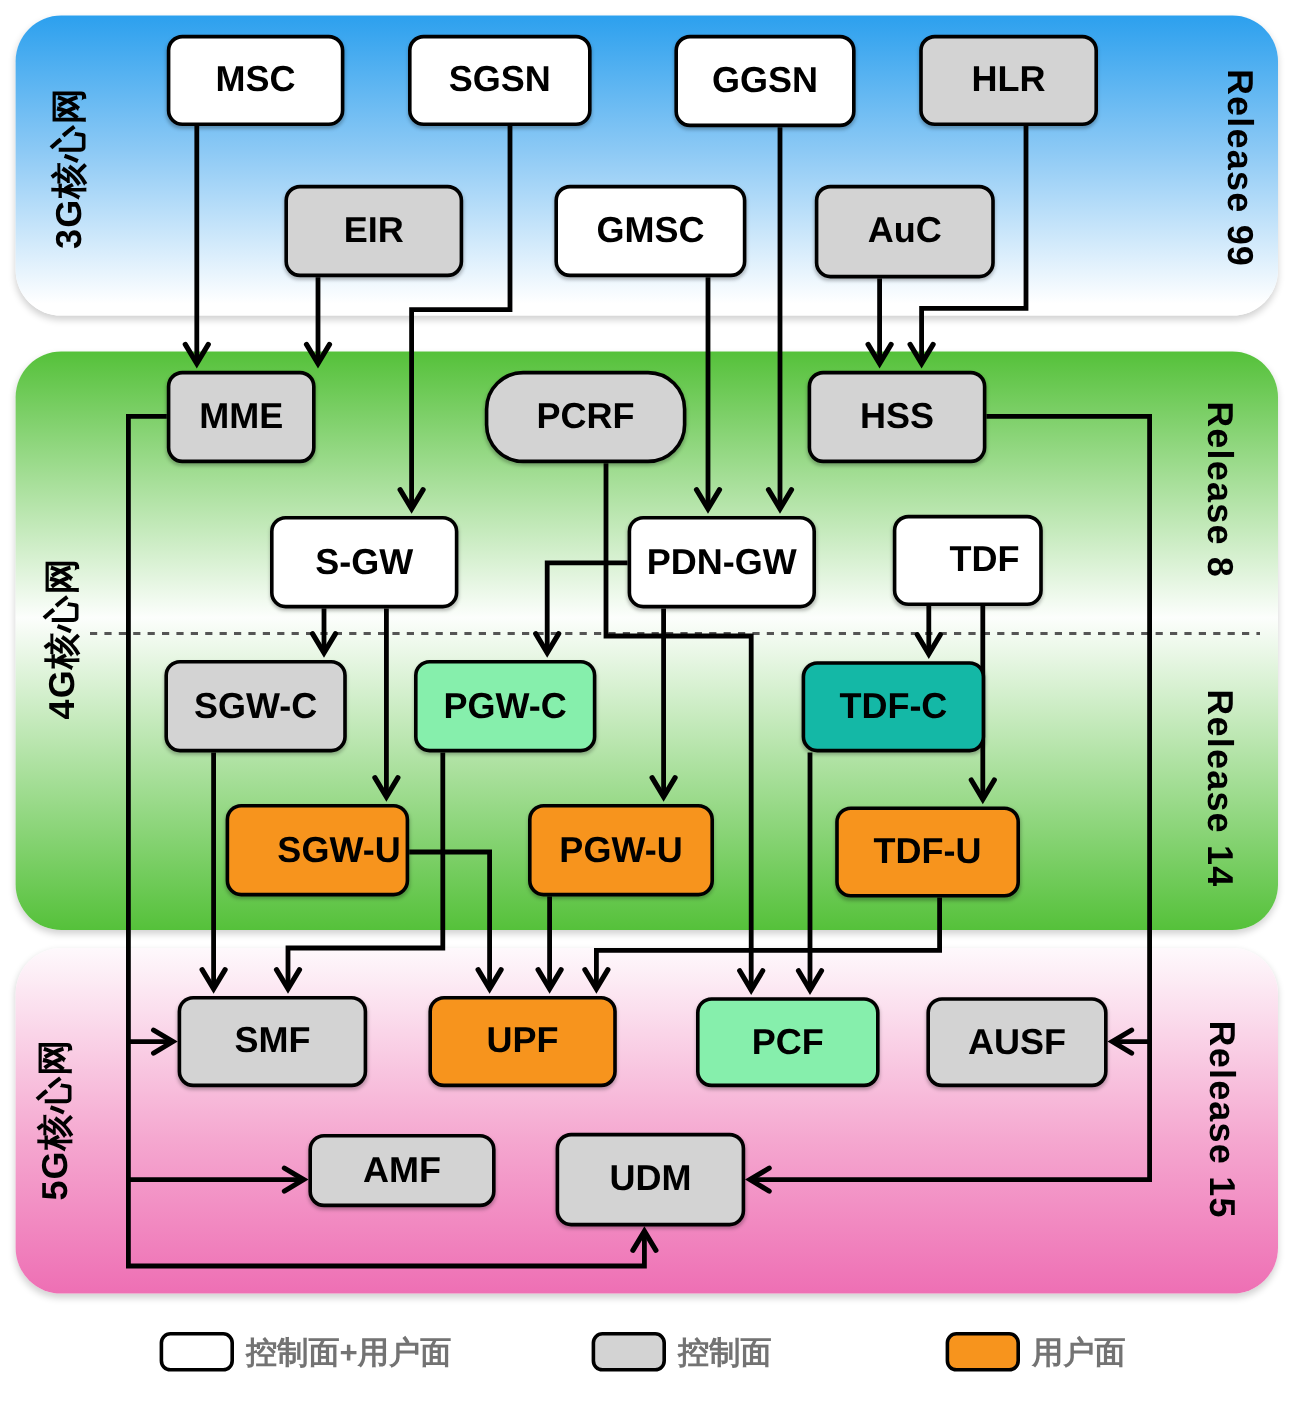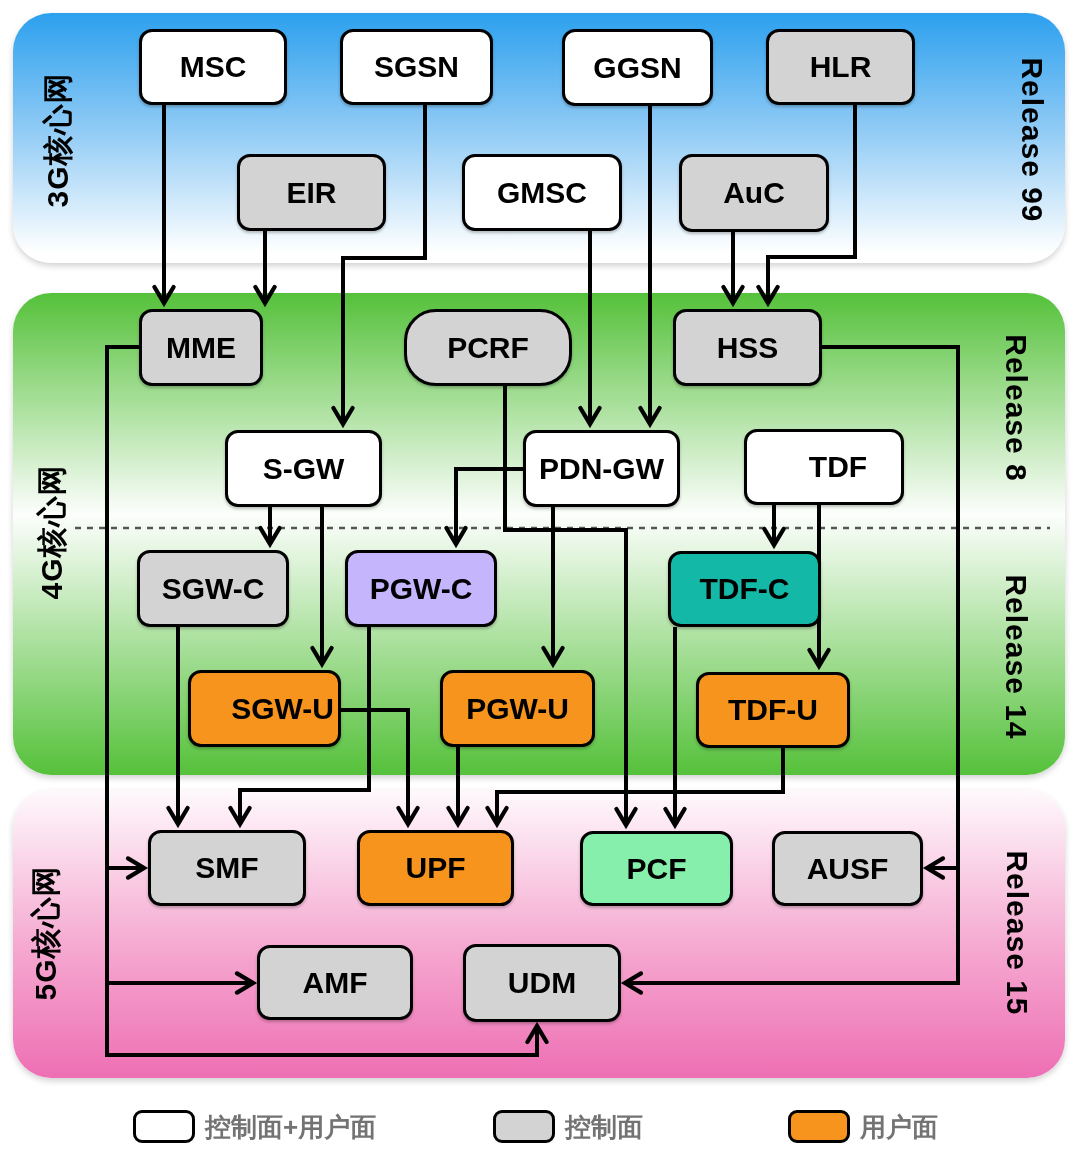--- a/index.html
+++ b/index.html
@@ -81,32 +81,32 @@
     <div class="node" style="left: 562px; top: 29px; width: 151px; height: 77px; background: rgb(255, 255, 255);">GGSN</div>
     <div class="node" style="left: 766px; top: 29px; width: 149px; height: 76px; background: rgb(211, 211, 211);">HLR</div>
     <div class="node" style="left: 237px; top: 154px; width: 149px; height: 77px; background: rgb(211, 211, 211);">EIR</div>
     <div class="node" style="left: 462px; top: 154px; width: 160px; height: 77px; background: rgb(255, 255, 255);">GMSC</div>
     <div class="node" style="left: 679px; top: 154px; width: 150px; height: 78px; background: rgb(211, 211, 211);">AuC</div>
     <div class="node" style="left: 139px; top: 309px; width: 124px; height: 77px; background: rgb(211, 211, 211);">MME</div>
     <div class="node" style="left: 404px; top: 309px; width: 168px; height: 77px; background: rgb(211, 211, 211); border-radius: 32px;">PCRF</div>
     <div class="node" style="left: 673px; top: 309px; width: 149px; height: 77px; background: rgb(211, 211, 211);">HSS</div>
     <div class="node" style="left: 225px; top: 430px; width: 157px; height: 77px; background: rgb(255, 255, 255);">S-GW</div>
     <div class="node" style="left: 523px; top: 430px; width: 157px; height: 77px; background: rgb(255, 255, 255);">PDN-GW</div>
-    <div class="node" style="left: 744px; top: 429px; width: 160px; height: 76px; background: rgb(255, 255, 255); padding-left: 28px;">TDF</div>
+    <div class="node" style="left: 744px; top: 429px; width: 125px; height: 76px; background: rgb(255, 255, 255); padding-left: 28px;">TDF</div>
     <div class="node" style="left: 137px; top: 550px; width: 152px; height: 77px; background: rgb(211, 211, 211);">SGW-C</div>
-    <div class="node" style="left: 345px; top: 550px; width: 152px; height: 77px; background: #c4b5fd;">PGW-C</div>
+    <div class="node" style="left: 345px; top: 550px; width: 152px; height: 77px; background: #86efac;">PGW-C</div>
     <div class="node" style="left: 642px; top: 551px; width: 153px; height: 76px; background: #14b8a6; margin-left: 26px;">TDF-C</div>
     <div class="node" style="left: 188px; top: 670px; width: 153px; height: 77px; background: rgb(247, 148, 29); padding-left: 36px;">SGW-U</div>
     <div class="node" style="left: 440px; top: 670px; width: 155px; height: 77px; background: rgb(247, 148, 29);">PGW-U</div>
     <div class="node" style="left: 696px; top: 672px; width: 154px; height: 76px; background: rgb(247, 148, 29);">TDF-U</div>
     <div class="node" style="left: 148px; top: 830px; width: 158px; height: 76px; background: rgb(211, 211, 211);">SMF</div>
     <div class="node" style="left: 357px; top: 830px; width: 157px; height: 76px; background: rgb(247, 148, 29);">UPF</div>
     <div class="node" style="left: 580px; top: 831px; width: 153px; height: 75px; background: #86efac;">PCF</div>
     <div class="node" style="left: 772px; top: 831px; width: 151px; height: 75px; background: rgb(211, 211, 211);">AUSF</div>
-    <div class="node" style="left: 257px; top: 945px; width: 156px; height: 75px; background: rgb(211, 211, 211);">AMF</div>
+    <div class="node" style="left: 257px; top: 945px; width: 156px; height: 61px; background: rgb(211, 211, 211);">AMF</div>
     <div class="node" style="left: 463px; top: 944px; width: 158px; height: 78px; background: rgb(211, 211, 211);">UDM</div>
     <div class="legend-box" style="left: 133px; top: 1110px; width: 62px; height: 33px; background: rgb(255, 255, 255);"></div>
     <div class="legend-label" style="left: 205px; top: 1127px;">控制面+用户面</div>
     <div class="legend-box" style="left: 493px; top: 1110px; width: 62px; height: 33px; background: rgb(211, 211, 211);"></div>
     <div class="legend-label" style="left: 565px; top: 1127px;">控制面</div>
     <div class="legend-box" style="left: 788px; top: 1110px; width: 62px; height: 33px; background: rgb(247, 148, 29);"></div>
     <div class="legend-label" style="left: 860px; top: 1127px;">用户面</div>
   </div>
 
 </body></html>

